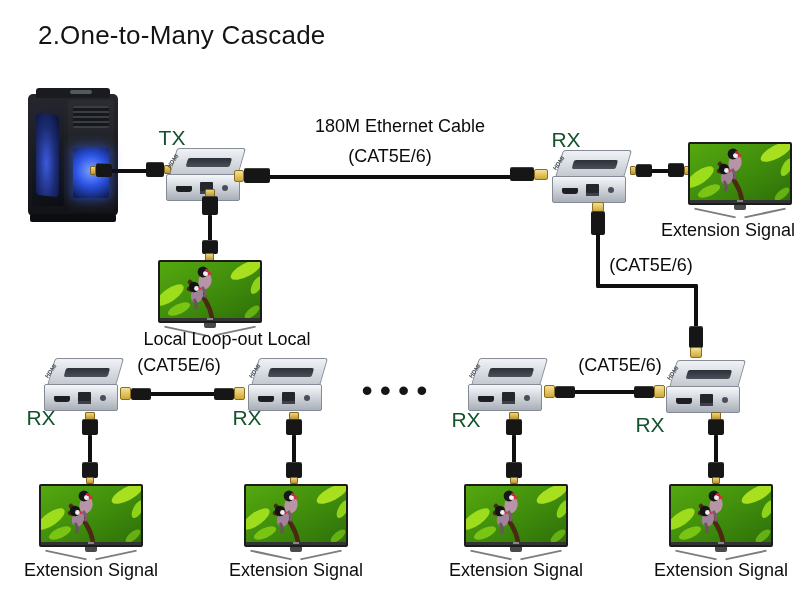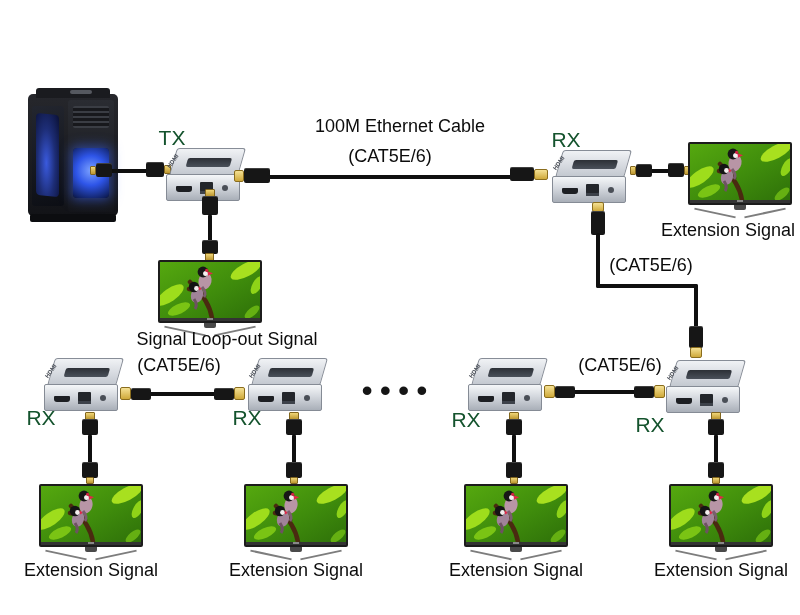--- a/index.html
+++ b/index.html
@@ -80,20 +80,21 @@
       <circle cx="43" cy="10" r="5.4" fill="#171717"></circle>
       <circle cx="45.6" cy="11.6" r="2.5" fill="#f4f0f0"></circle>
       <path d="M47.5 9.3 l 5.5 1.9 l -5 2.6 z" fill="#e02848"></path>
       <circle cx="46.6" cy="8.3" r="1.6" fill="#d42343"></circle>
     </g>
   </defs>
 </svg>
 
 <div id="canvas">
 
+  <div class="title" style="left:38px;top:20px;">2.One-to-Many Cascade</div>
 
   <div class="pc" style="left:28px;top:88px;">
     <div class="pc-body"></div>
     <div class="pc-top">
         <div class="pc-btn"></div>
       </div>
     <div class="pc-side">
         <div class="pc-window"></div>
       </div>
     <div class="pc-front">
@@ -115,21 +116,21 @@
         <div class="u-slot"></div>
       </div>
     <div class="u-brand">HDMI</div>
     <div class="u-front">
       <div class="u-port-hdmi"></div>
       <div class="u-port-rj45"></div>
       <div class="u-port-dot"></div>
     </div>
   </div>
 
-  <div class="lbl" style="left:400px;top:116px;">100M Ethernet Cable</div>
+  <div class="lbl" style="left:400px;top:116px;">180M Ethernet Cable</div>
   <div class="lbl" style="left:390px;top:146px;">(CAT5E/6)</div>
   <div class="wire-h" style="left:252px;top:175px;width:266px;"></div>
   <div class="tip-rj45" style="left:234px;top:170px;width:10px;height:12px;"></div>
   <div class="plug" style="left:244px;top:168px;width:26px;height:15px;"></div>
   <div class="plug" style="left:510px;top:167px;width:24px;height:14px;"></div>
   <div class="tip-rj45" style="left:534px;top:169px;width:14px;height:11px;"></div>
 
   <div class="lbl-dev" style="left:566px;top:128px;">RX</div>
   <div class="unit" style="left:552px;top:150px;">
     <div class="u-top">
@@ -189,21 +190,21 @@
       <div class="m-chin">
           <i class="m-dot"></i>
         </div>
     </div>
     <div class="m-stand">
         <i class="m-neck"></i>
         <i class="m-leg l"></i>
         <i class="m-leg r"></i>
       </div>
   </div>
-  <div class="lbl" style="left:227px;top:329px;">Signal Loop-out Signal</div>
+  <div class="lbl" style="left:227px;top:329px;">Local Loop-out Local</div>
   <div class="lbl" style="left:179px;top:355px;">(CAT5E/6)</div>
 
   <div class="unit" style="left:44px;top:358px;">
     <div class="u-top">
         <div class="u-slot"></div>
       </div>
     <div class="u-brand">HDMI</div>
     <div class="u-front">
       <div class="u-port-hdmi"></div>
       <div class="u-port-rj45"></div>

